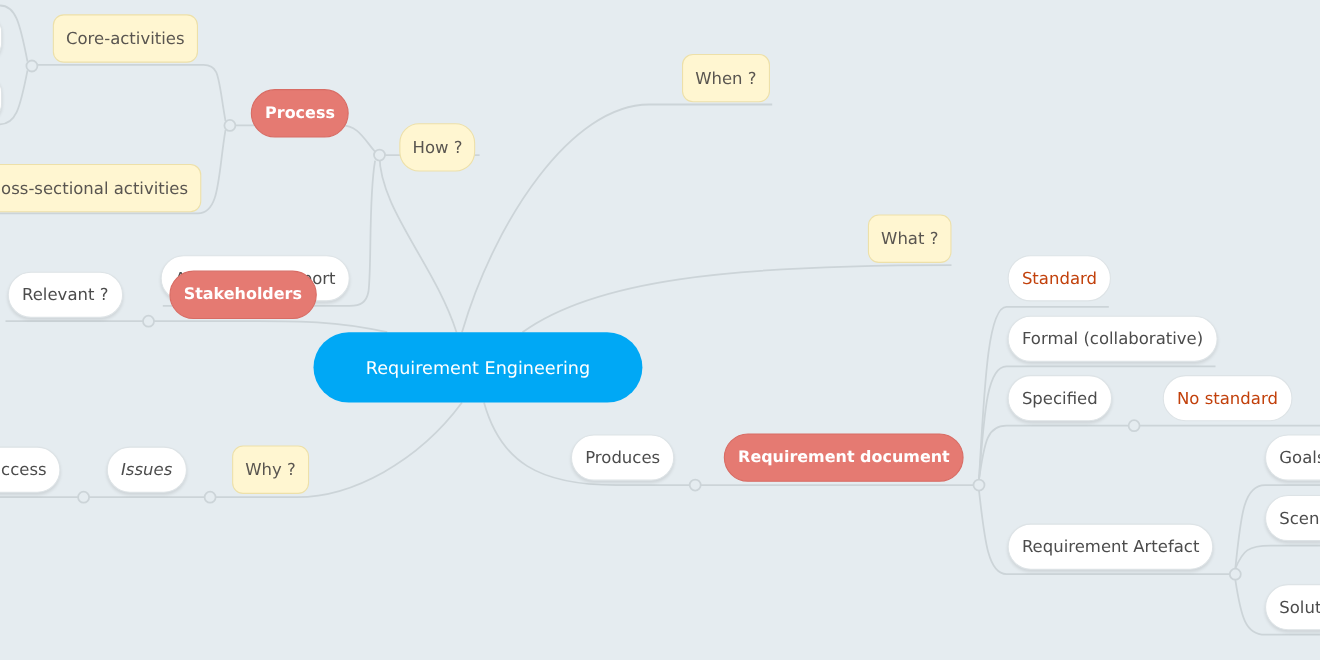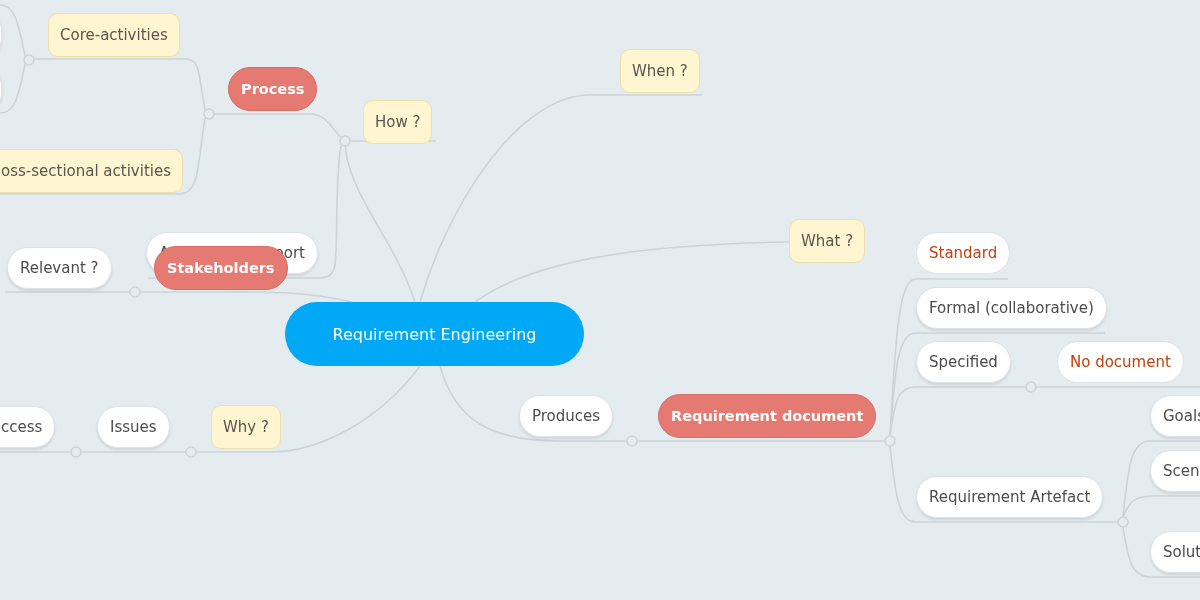--- a/index.html
+++ b/index.html
@@ -96,25 +96,25 @@
   <span>Requirement Engineering</span>
 </div>
 
 <div class="node yellow" style="left:48px;top:13px;">
   <span>Core-activities</span>
 </div>
 
 <div class="node white" style="left:-30px;top:13px;width:32px;"></div>
 <div class="node white" style="left:-30px;top:68px;width:32px;"></div>
 
-<div class="node red" style="left:228px;top:67px;">
+<div class="node red" style="left:228px;top:81px;">
   <span>Process</span>
 </div>
 
-<div class="node yellow" style="left:363px;top:100px;">
+<div class="node yellow" style="left:363px;top:112px;border-radius:18px;">
   <span>How ?</span>
 </div>
 
 <div class="node yellow" style="left:-12px;top:149px;padding-left:12px;">
   <span>oss-sectional activities</span>
 </div>
 
 <div class="node white" style="left:146px;top:232px;width:172px;justify-content:space-between;">
   <span>A</span>
   <span>port</span>
@@ -125,29 +125,29 @@
 </div>
 
 <div class="node white" style="left:7px;top:247px;">
   <span>Relevant ?</span>
 </div>
 
 <div class="node yellow" style="left:620px;top:49px;justify-content:center;">
   <span>When ?</span>
 </div>
 
-<div class="node yellow" style="left:789px;top:195px;margin-top:24px;">
+<div class="node yellow" style="left:789px;top:195px;">
   <span>What ?</span>
 </div>
 
 <div class="node white" style="left:-30px;top:406px;padding-left:30px;">
   <span>ccess</span>
 </div>
 
-<div class="node white" style="left:97px;top:406px;">
+<div class="node white" style="left:97px;top:406px;font-style:italic;">
   <span>Issues</span>
 </div>
 
 <div class="node yellow" style="left:211px;top:405px;">
   <span>Why ?</span>
 </div>
 
 <div class="node white" style="left:519px;top:395px;">
   <span>Produces</span>
 </div>
@@ -162,21 +162,21 @@
 
 <div class="node white" style="left:916px;top:287px;">
   <span>Formal (collaborative)</span>
 </div>
 
 <div class="node white" style="left:916px;top:341px;">
   <span>Specified</span>
 </div>
 
 <div class="node white light" style="left:1057px;top:341px;">
-  <span>No document</span>
+  <span>No standard</span>
 </div>
 
 <div class="node white" style="left:916px;top:476px;">
   <span>Requirement Artefact</span>
 </div>
 
 <div class="node white" style="left:1150px;top:395px;width:70px;justify-content:flex-start;">
   <span>Goals</span>
 </div>
 

